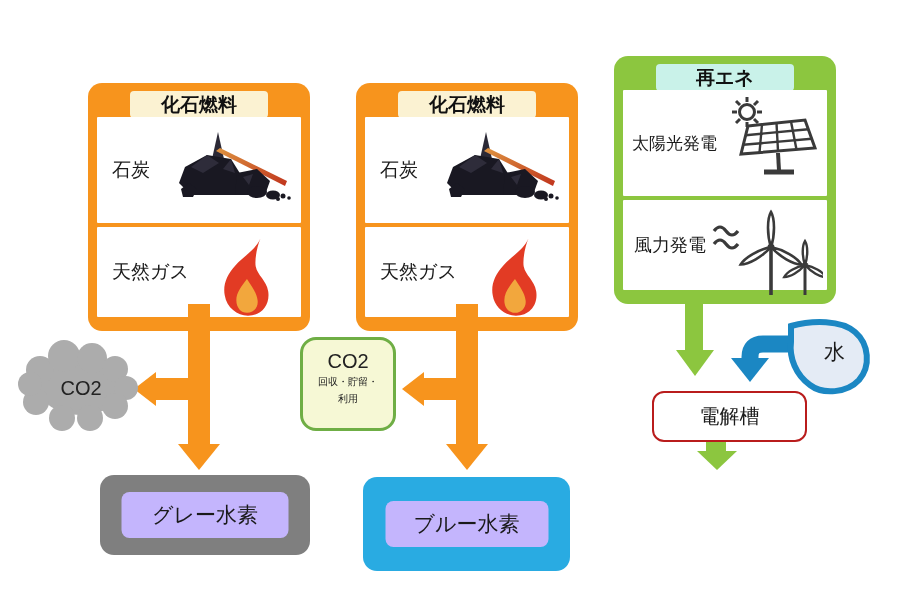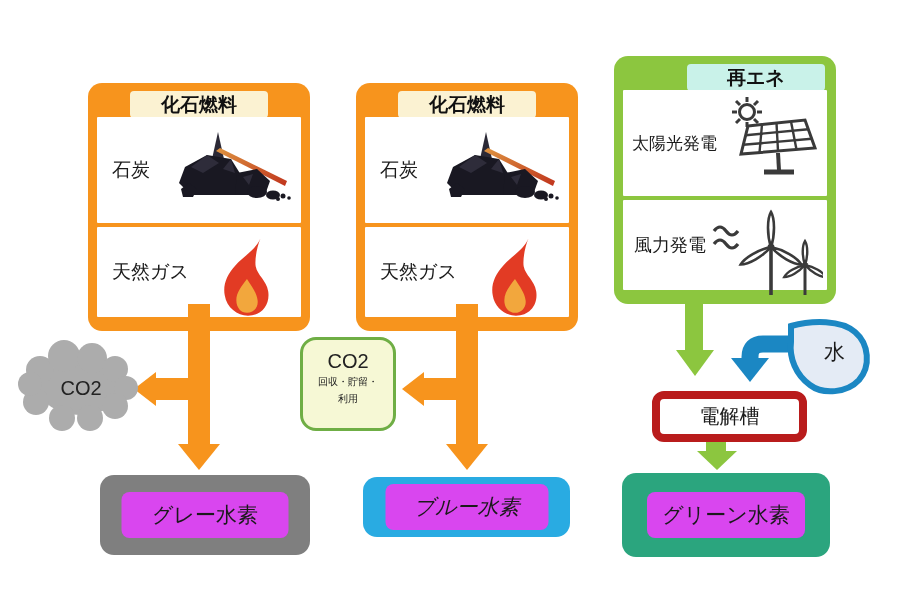--- a/index.html
+++ b/index.html
@@ -11,21 +11,21 @@
   
   .panel{position:absolute;width:222px;height:248px;border-radius:14px;}
   .panel.orange{background:#F7941D;margin-top:27px;}
   .panel.green{background:#8CC63F;}
   .panel-header{
     position:absolute;top:8px;left:50%;transform:translateX(-50%);
     width:138px;height:27px;line-height:27px;text-align:center;
     border-radius:4px;font-size:19px;font-weight:bold;color:#111;
   }
   .panel-header.cream{background:#FBF2D2;}
-  .panel-header.mint{background:#C9F2E9;margin-left:31px;}
+  .panel-header.mint{background:#C9F2E9;}
   .source-box{
     position:absolute;left:9px;width:204px;background:#ffffff;border-radius:1px;
   }
   .source-box.b1{top:34px;height:106px;}
   .source-box.b2{top:144px;height:90px;}
   .source-label{
     position:absolute;left:15px;top:50%;transform:translateY(-50%);
     font-size:19px;color:#1a1a1a;white-space:nowrap;
   }
   .source-label.small{font-size:17px;left:9px;}
@@ -36,33 +36,33 @@
     text-align:center;font-size:20px;line-height:25px;color:#222;
   }
   .ccus-box{
     background:#F6F8D5;border:3px solid #6FAE45;border-radius:16px;
     box-sizing:border-box;text-align:center;color:#222;
   }
   .ccus-l1{font-size:20px;line-height:24px;margin-top:9px;}
   .ccus-l2,.ccus-l3{font-size:10px;line-height:17px;}
   
   .electrolyzer-box{
-    background:#ffffff;border:8px solid #b91c1c;border-radius:12px;
+    background:#ffffff;border:2px solid #b91c1c;border-radius:12px;
     box-sizing:border-box;display:flex;align-items:center;justify-content:center;
     font-size:20px;color:#1a1a1a;
   }
   .drop-text{
     position:absolute;left:56%;top:44%;transform:translate(-50%,-50%);
     font-size:21px;color:#1a1a1a;
   }
   
   .result-box{position:absolute;border-radius:14px;}
   .result-inner{
     position:absolute;left:50%;top:50%;transform:translate(-50%,-50%);
-    width:167px;height:46px;background:#d946ef;border-radius:8px;
+    width:167px;height:46px;background:#c4b5fd;border-radius:8px;
     display:flex;align-items:center;justify-content:center;
     font-size:21px;color:#1a1a1a;white-space:nowrap;
   }
 </style>
 </head>
 <body>
 
 <div class="canvas">
 
   <div class="panel orange" style="left:88px;top:56px;">
@@ -243,20 +243,17 @@
   <div class="abs" style="left:783px;top:318px;width:92px;height:78px;">
     <svg width="92" height="78" viewBox="0 0 92 78">
       <path d="M 8 8 C 30 2 58 2 72 14 C 86 26 88 48 76 62 C 64 75 40 77 27 67 C 13 57 6 40 8 24 C 8 18 8 12 8 8 Z" fill="#E4EBF5" stroke="#1B87C3" stroke-width="6"></path>
     </svg>
     <div class="drop-text">水</div>
   </div>
 
   <div class="result-box" style="left:100px;top:475px;width:210px;height:80px;background:#7F7F7F;">
     <div class="result-inner">グレー水素</div>
   </div>
-  <div class="result-box" style="left:363px;top:477px;width:207px;height:60px;background:#29ABE2;font-style:italic;">
+  <div class="result-box" style="left:363px;top:477px;width:207px;height:94px;background:#29ABE2;">
     <div class="result-inner" style="width:163px;">ブルー水素</div>
   </div>
-  <div class="result-box" style="left:622px;top:473px;width:208px;height:84px;background:#2BA57E;">
-    <div class="result-inner" style="width:158px;">グリーン水素</div>
-  </div>
 
 </div>
 
 </body></html>

